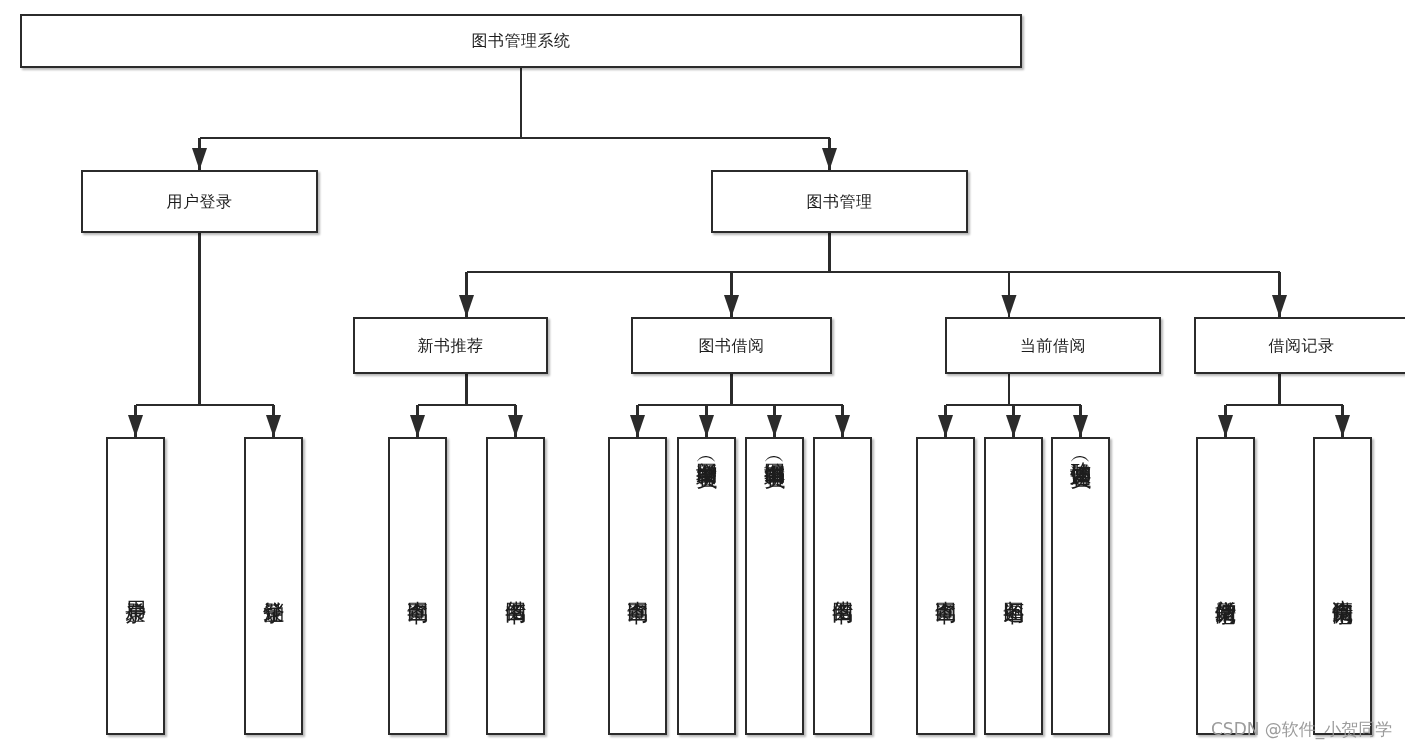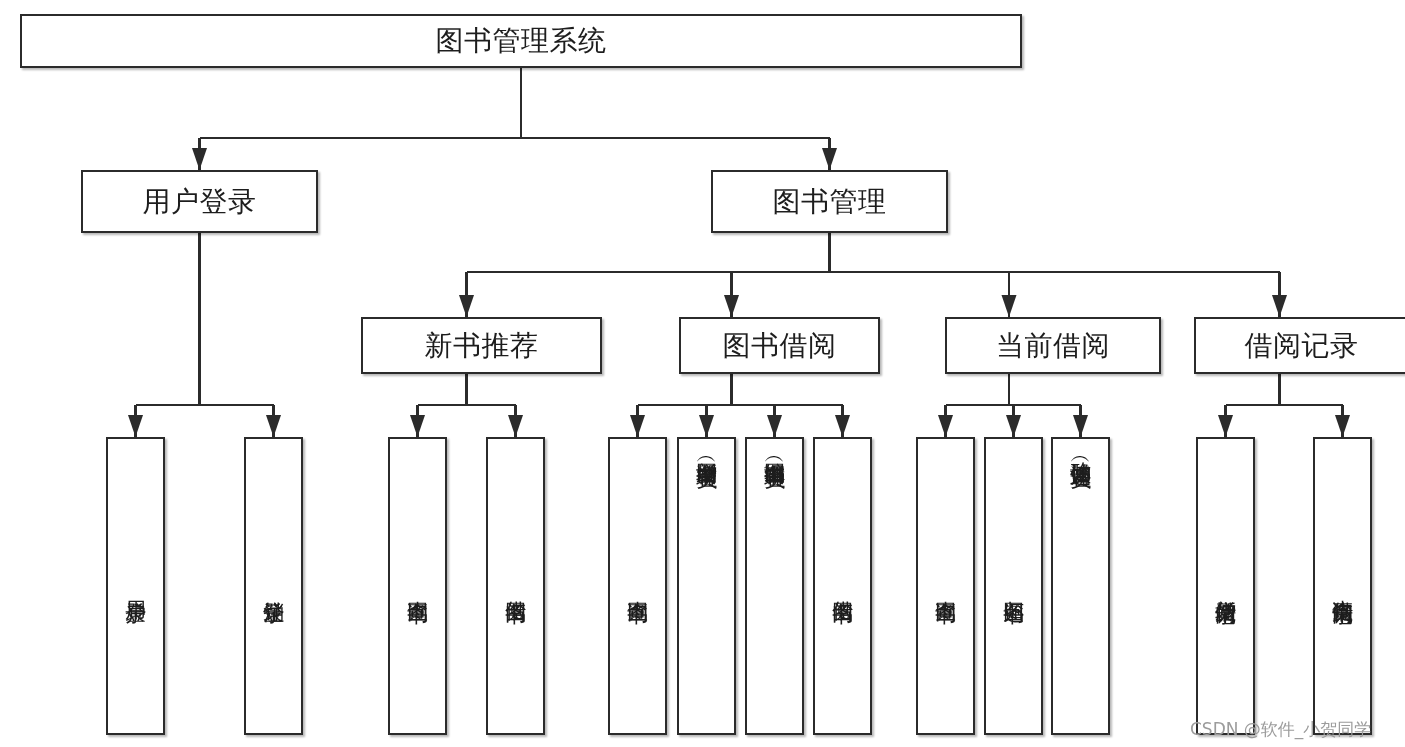--- a/index.html
+++ b/index.html
@@ -36,21 +36,21 @@
     color: #1d1d1d;
   }
   .node .label {
     display: block;
     text-align: center;
     line-height: 1.0;
     letter-spacing: 0.5px;
   }
   .node.horiz .label {
     writing-mode: horizontal-tb;
-    font-size: 28px;
+    font-size: 16px;
   }
   .node.vert {
     align-items: flex-start;
     padding-top: 6px;
   }
   .node.vert .label {
     writing-mode: vertical-rl;
     text-orientation: upright;
     font-size: 21px;
     line-height: 1.06;
@@ -60,20 +60,21 @@
   .node.vert.mid {
     align-items: center;
     padding-top: 0;
   }
   .watermark {
     position: absolute;
     color: #9c9c9c;
     font-size: 17px;
     white-space: nowrap;
     font-family: "DejaVu Sans", "Liberation Sans", sans-serif;
+    margin-left: 21px;
   }
 </style>
 </head>
 <body>
 
 <div id="canvas">
   <svg id="wires" viewBox="0 0 1405 747" xmlns="http://www.w3.org/2000/svg">
       <line x1="521" y1="68" x2="521" y2="138" stroke="#2b2b2b" stroke-width="2.4" shape-rendering="crispEdges"></line>
       <line x1="199.5" y1="138" x2="829.5" y2="138" stroke="#2b2b2b" stroke-width="2.4" shape-rendering="crispEdges"></line>
       <line x1="199.5" y1="138" x2="199.5" y2="170" stroke="#2b2b2b" stroke-width="2.4" shape-rendering="crispEdges"></line>
@@ -127,27 +128,27 @@
       <line x1="1342.5" y1="405" x2="1342.5" y2="437" stroke="#2b2b2b" stroke-width="2.4" shape-rendering="crispEdges"></line>
       <path d="M 1335 415 L 1350 415 L 1342.5 437 Z" fill="#2b2b2b"></path>
     </svg>
   <div id="nodes">
       <div class="node horiz" style="left: 20px; top: 14px; width: 1002px; height: 54px;">
         <span class="label">图书管理系统</span>
       </div>
       <div class="node horiz" style="left: 81px; top: 170px; width: 237px; height: 63px;">
         <span class="label">用户登录</span>
       </div>
-      <div class="node horiz" style="left: 711px; top: 170px; width: 237px; height: 63px; justify-content: center;">
+      <div class="node horiz" style="left: 711px; top: 170px; width: 257px; height: 63px; justify-content: center;">
         <span class="label">图书管理</span>
       </div>
-      <div class="node horiz" style="left: 361px; top: 317px; width: 241px; height: 57px;">
+      <div class="node horiz" style="left: 353px; top: 317px; width: 195px; height: 57px;">
         <span class="label">新书推荐</span>
       </div>
-      <div class="node horiz" style="left: 631px; top: 317px; width: 201px; height: 57px; margin-left: 48px;">
+      <div class="node horiz" style="left: 631px; top: 317px; width: 201px; height: 57px;">
         <span class="label">图书借阅</span>
       </div>
       <div class="node horiz" style="left: 901px; top: 317px; width: 216px; height: 57px; margin-left: 44px;">
         <span class="label">当前借阅</span>
       </div>
       <div class="node horiz" style="left: 1172px; top: 317px; width: 215px; height: 57px; margin-left: 22px;">
         <span class="label">借阅记录</span>
       </div>
       <div class="node vert mid" style="left: 106px; top: 437px; width: 59px; height: 298px;">
         <span class="label">用户登录</span>

